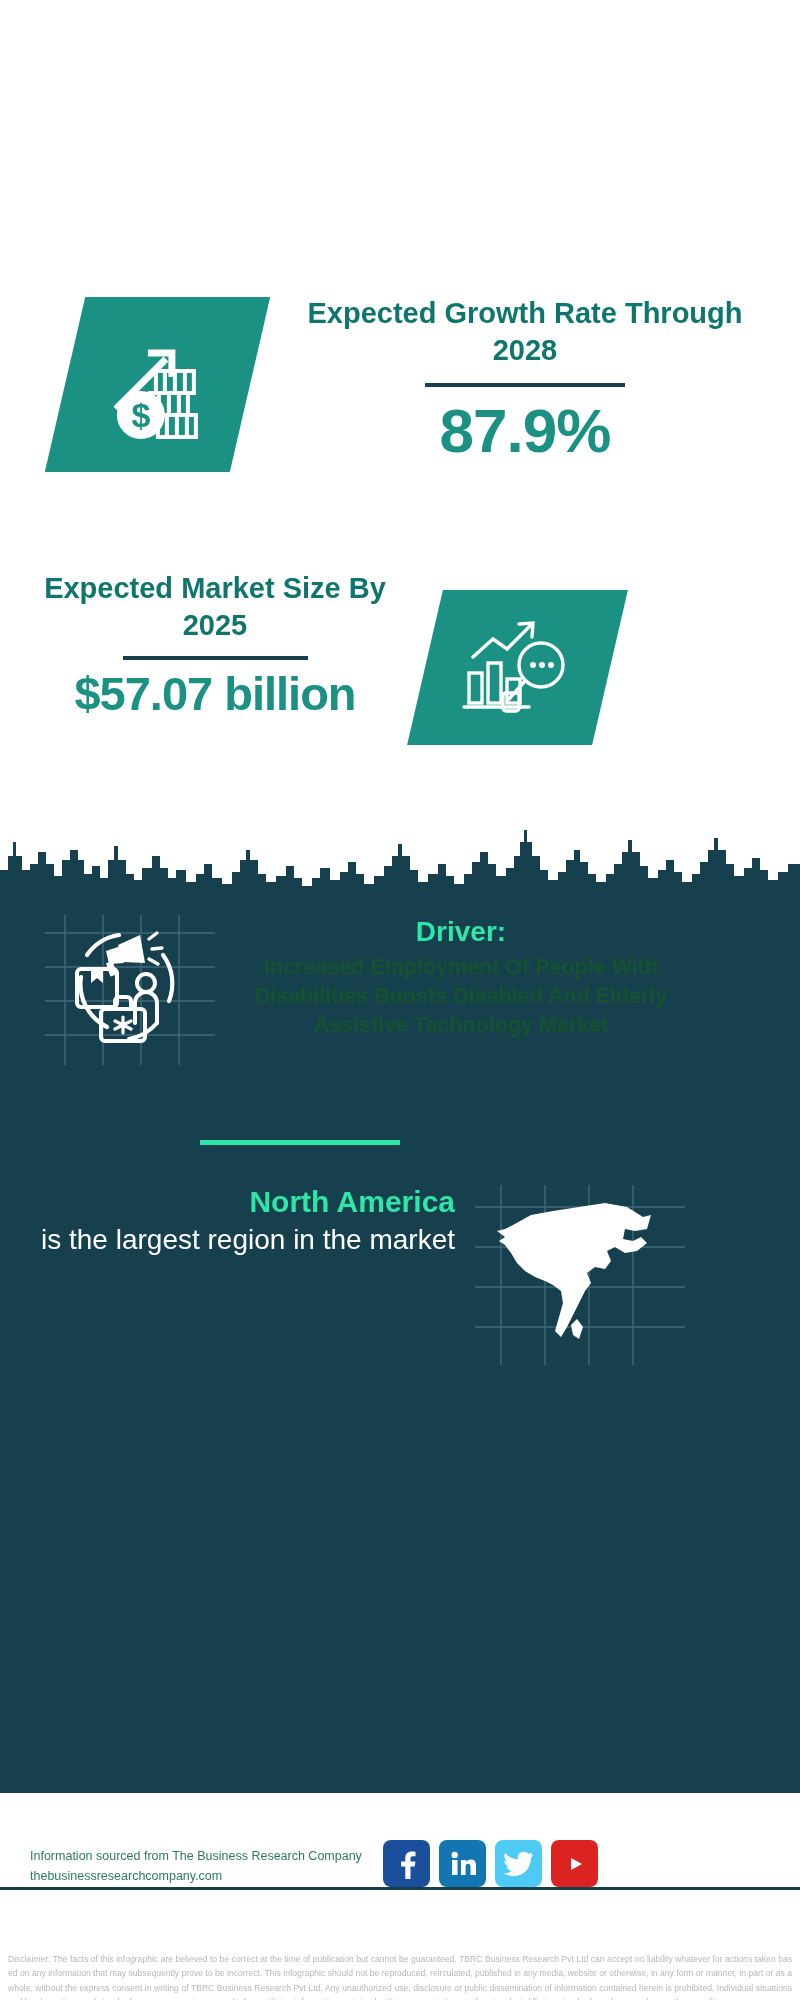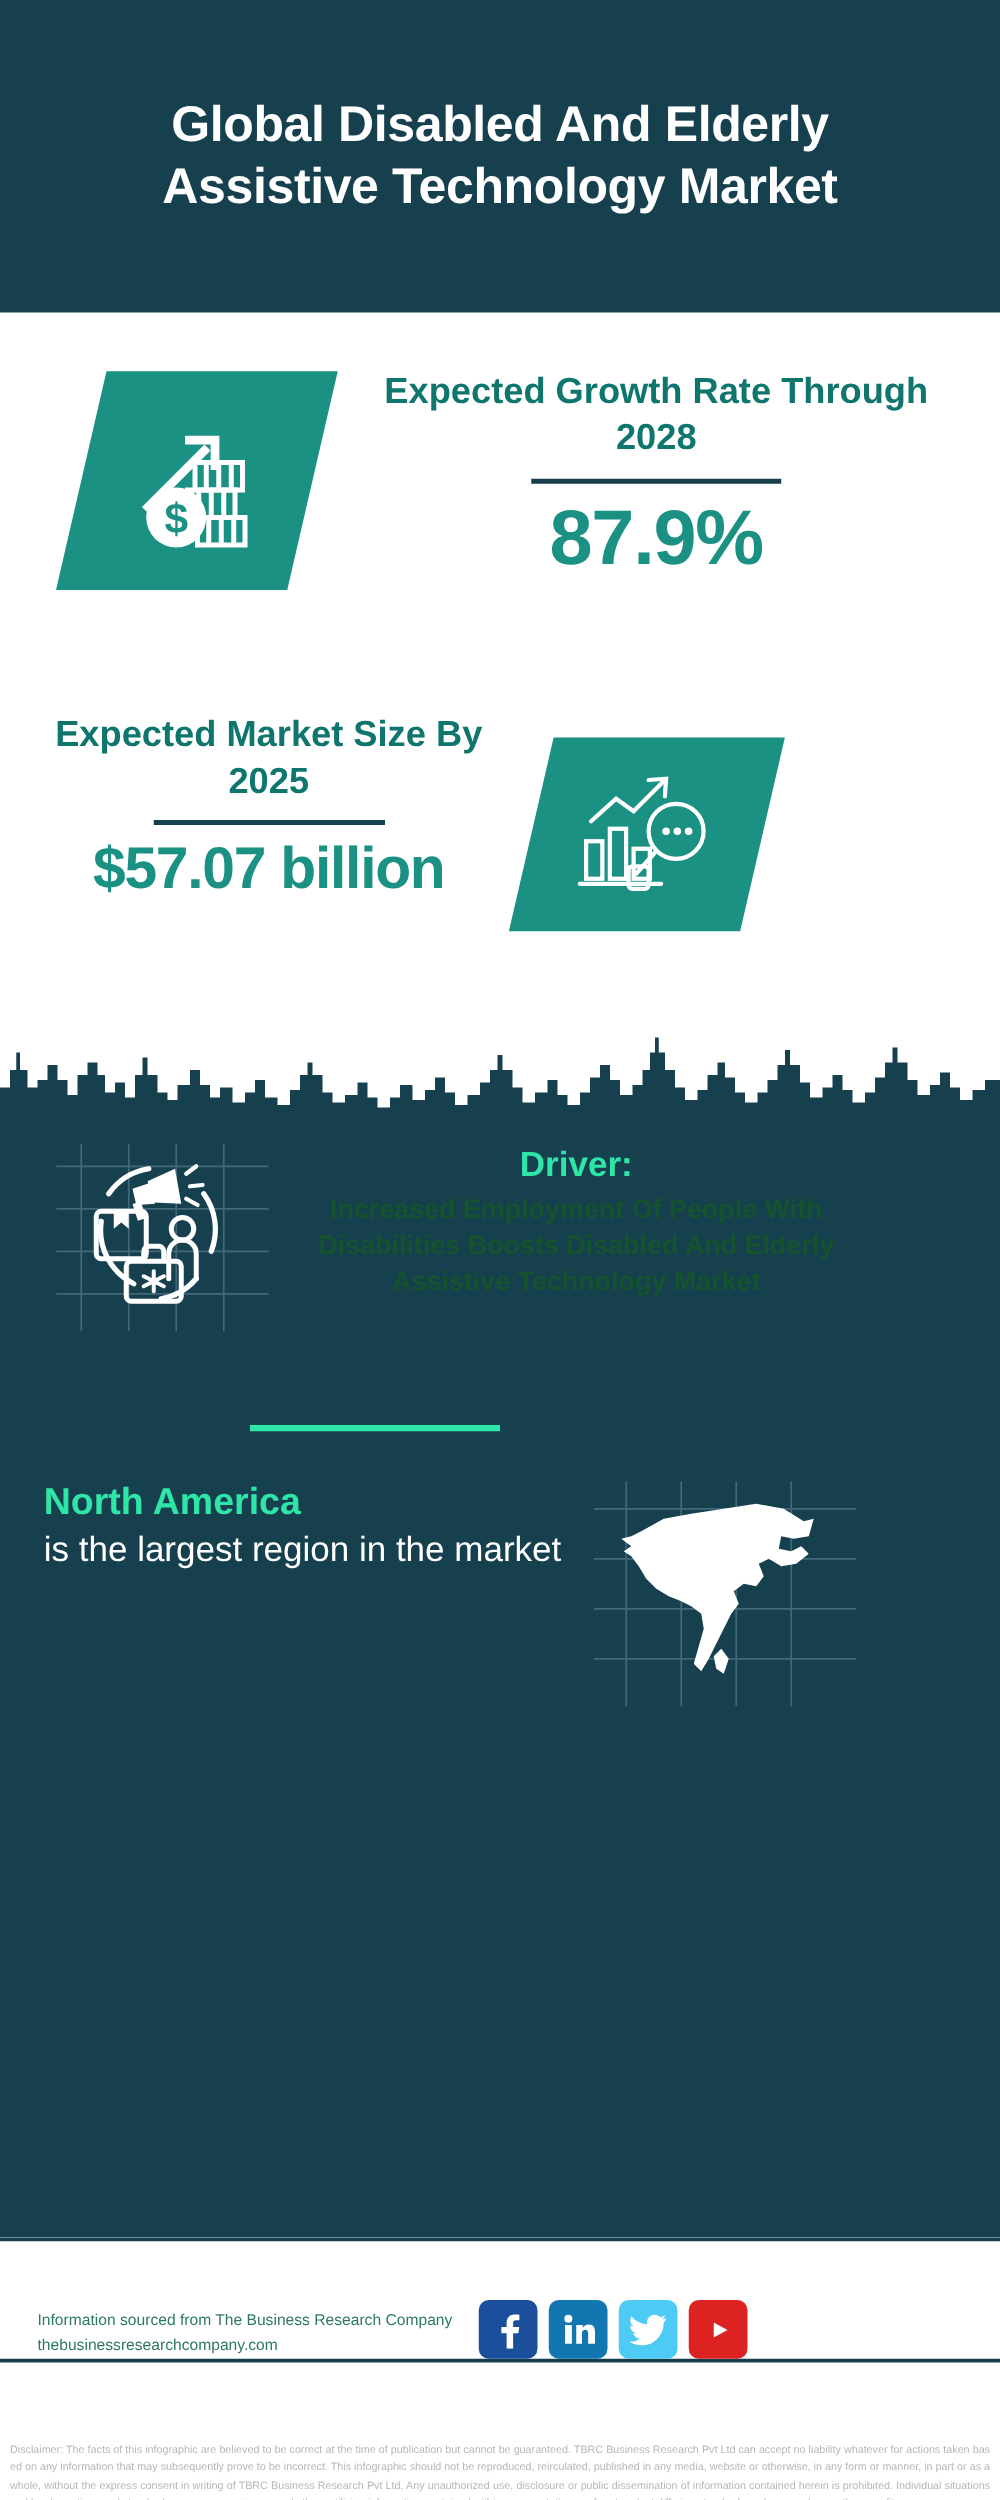--- a/index.html
+++ b/index.html
@@ -91,21 +91,21 @@
   .rule-green {
     position:absolute; left:200px; top:350px;
     width:200px; height:5px; background:#2ee6a8;
   }
 
   
   .region-row {
     position:absolute; left:0; top:395px; width:800px;
     display:flex; align-items:flex-start;
   }
-  .region-text { width:420px; margin-left:35px; text-align:left; }
+  .region-text { width:420px; margin-left:35px; text-align:right; }
   .region-name { color:#2ee6a8; font-size:30px; font-weight:bold; }
   .region-desc {
     color:#ffffff; font-size:28px; line-height:1.35; margin-top:2px;
   }
   .map-wrap {
     position:relative; width:210px; height:180px; margin-left:20px; flex:none;
   }
 
   
   .footer {
@@ -135,23 +135,20 @@
     padding:6px 8px 0 8px;
     color:#b7b7b7; font-size:8.6px; line-height:1.68;
     text-align:justify; word-break:break-all;
   }
 </style>
 </head>
 <body>
 
 <div class="page">
 
-  <div class="header">
-    <h1>Global Disabled And Elderly Assistive Technology Market</h1>
-  </div>
 
   <div class="stat1">
     <div class="para para1">
       <div class="ico">
         <svg width="120" height="120" viewBox="0 0 120 120">
           <path d="M18 86 L68 36" stroke="#fff" stroke-width="7" fill="none"></path>
           <path d="M50 30 L74 30 L74 54" stroke="#fff" stroke-width="7" fill="none" stroke-linejoin="miter"></path>
           <g fill="none" stroke="#fff" stroke-width="4">
             <rect x="58" y="48" width="38" height="22"></rect>
             <rect x="52" y="70" width="38" height="22"></rect>

